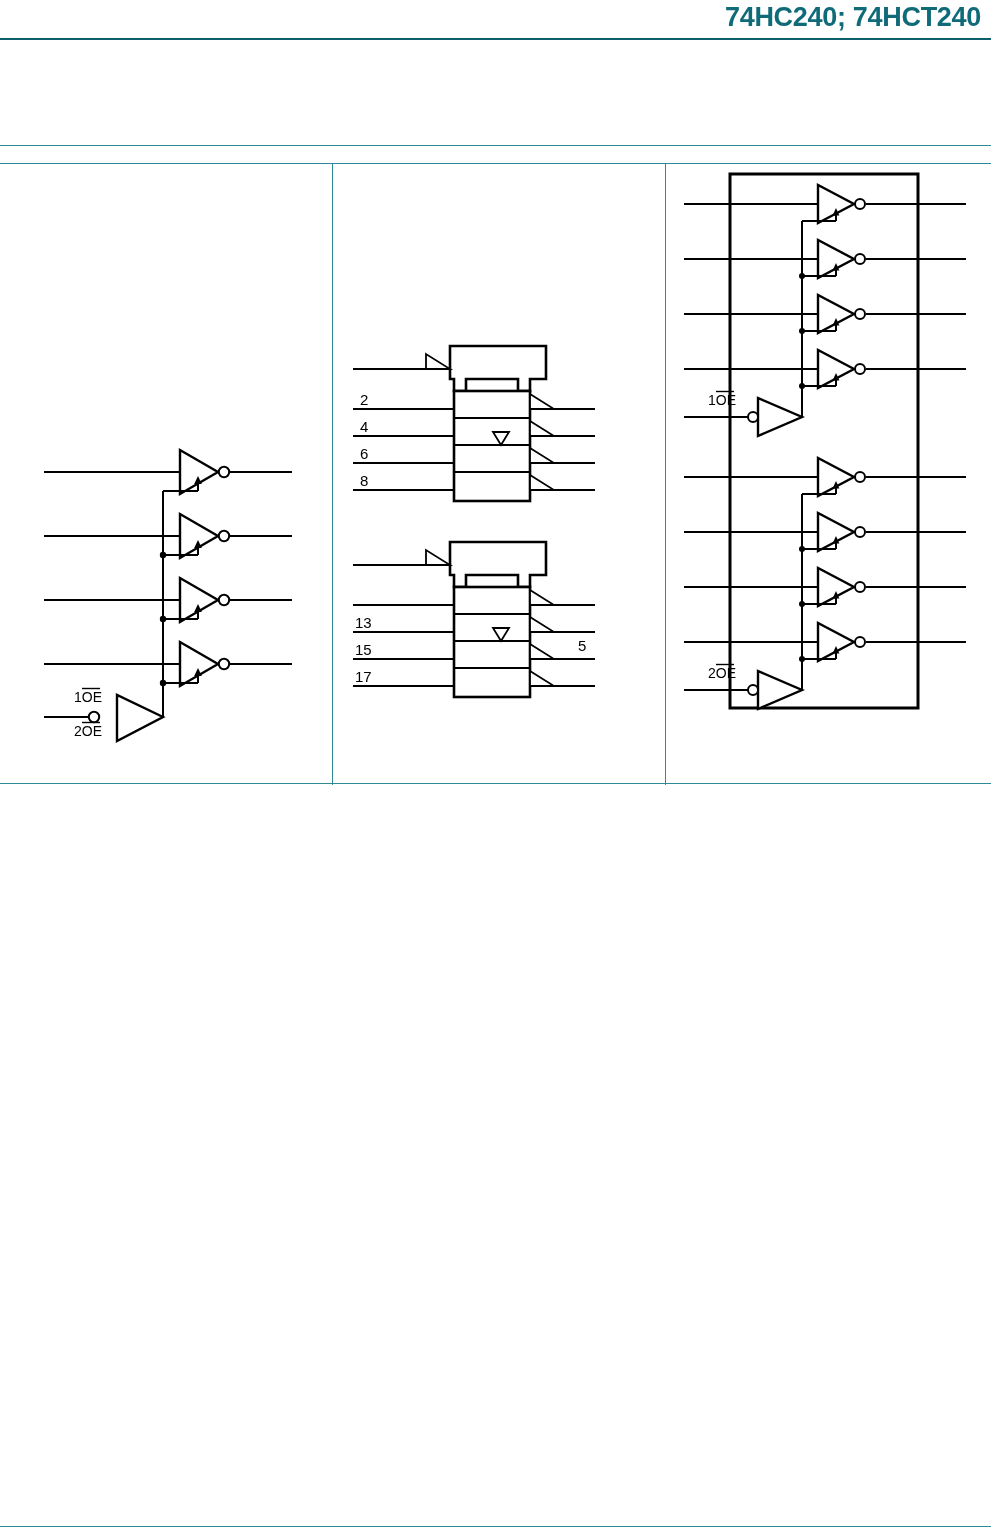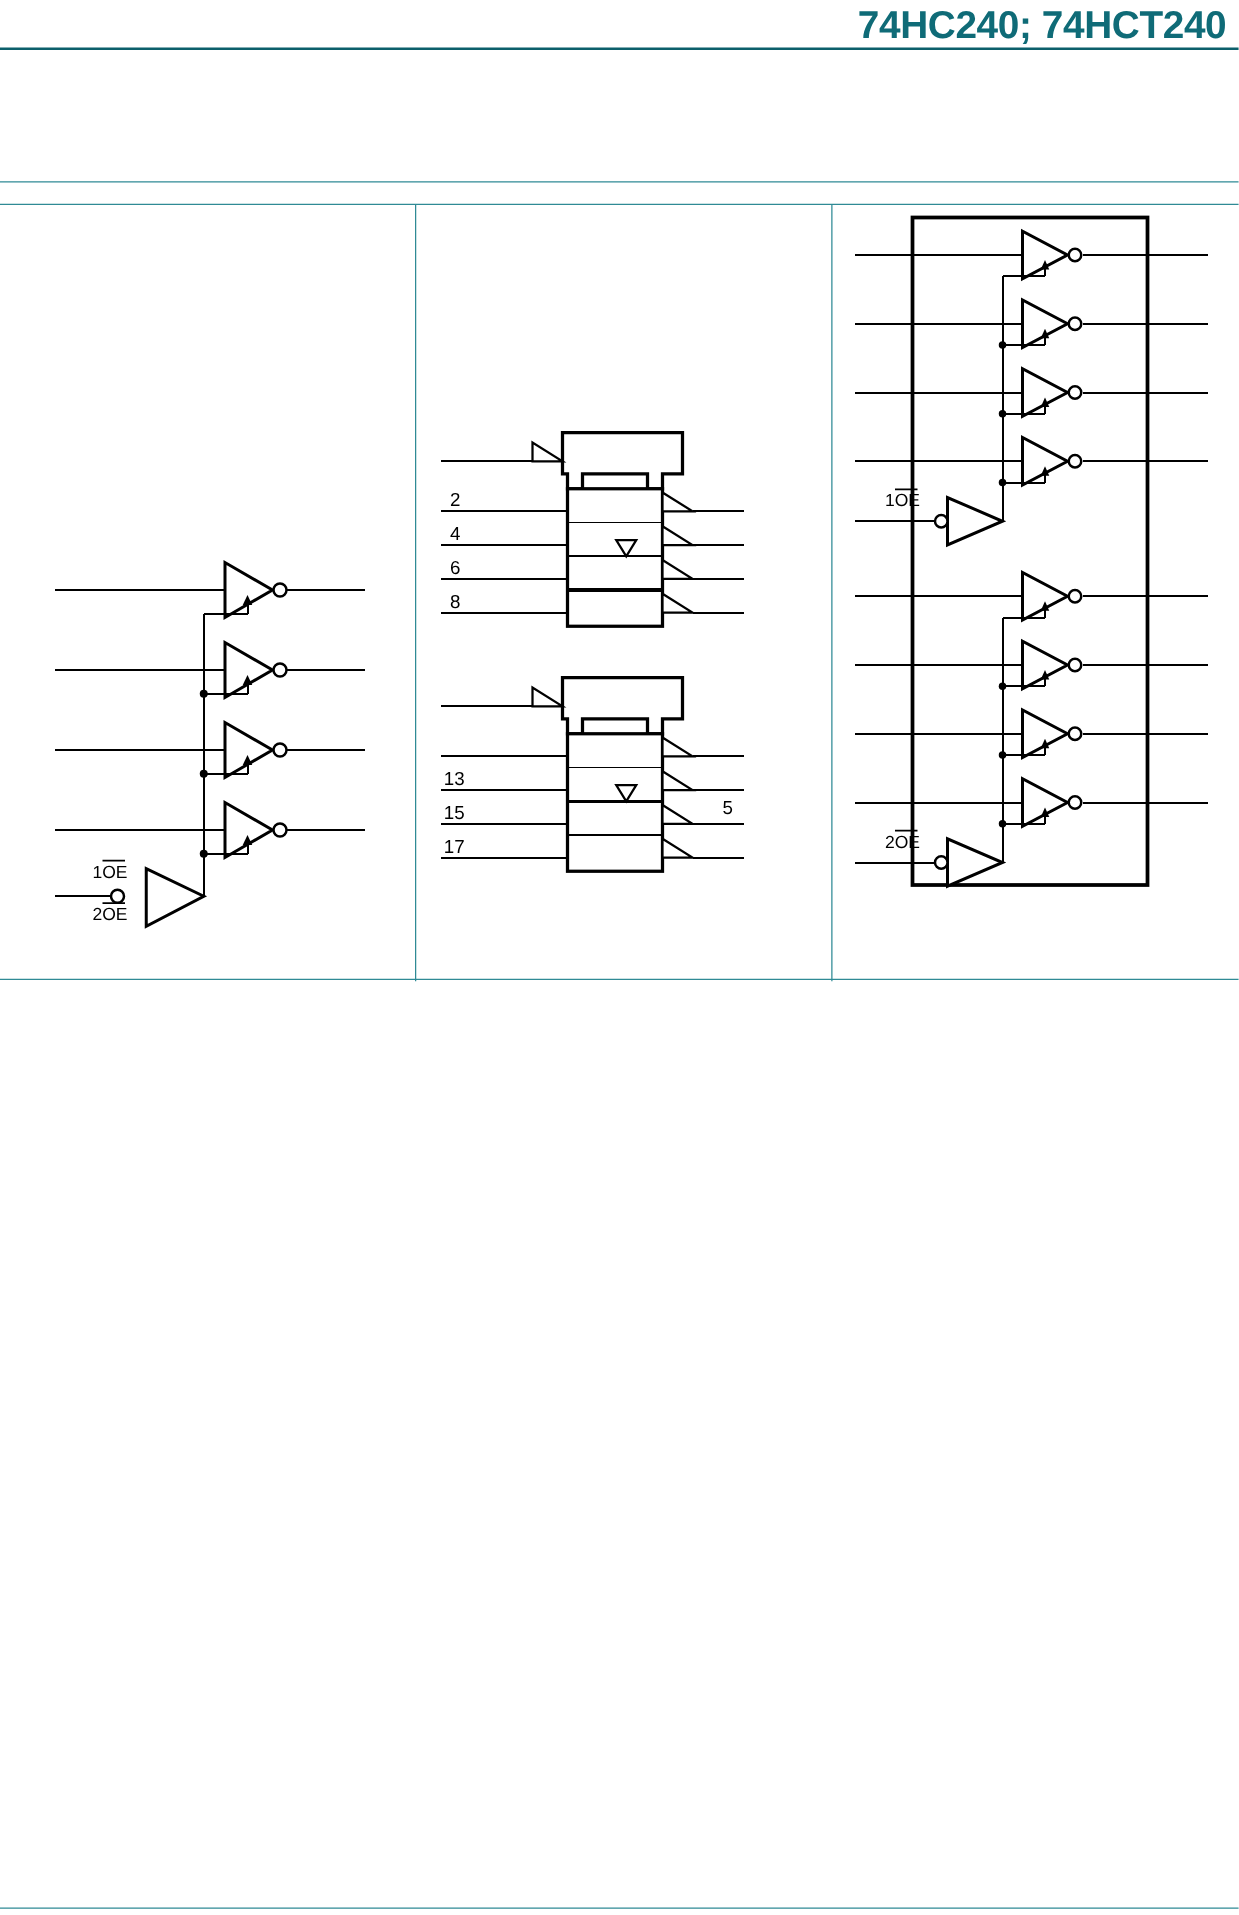--- a/index.html
+++ b/index.html
@@ -20,21 +20,21 @@
     position: absolute;
     left: 0;
     top: 0;
     width: 991px;
     height: 40px;
   }
   #doc-title {
     position: absolute;
     right: 10px;
     top: 2px;
-    font-size: 31px;
+    font-size: 27px;
     font-weight: bold;
     color: #0f6b77;
     letter-spacing: -0.3px;
     white-space: nowrap;
   }
   .rule-heavy {
     position: absolute;
     left: 0;
     width: 991px;
     height: 0;

